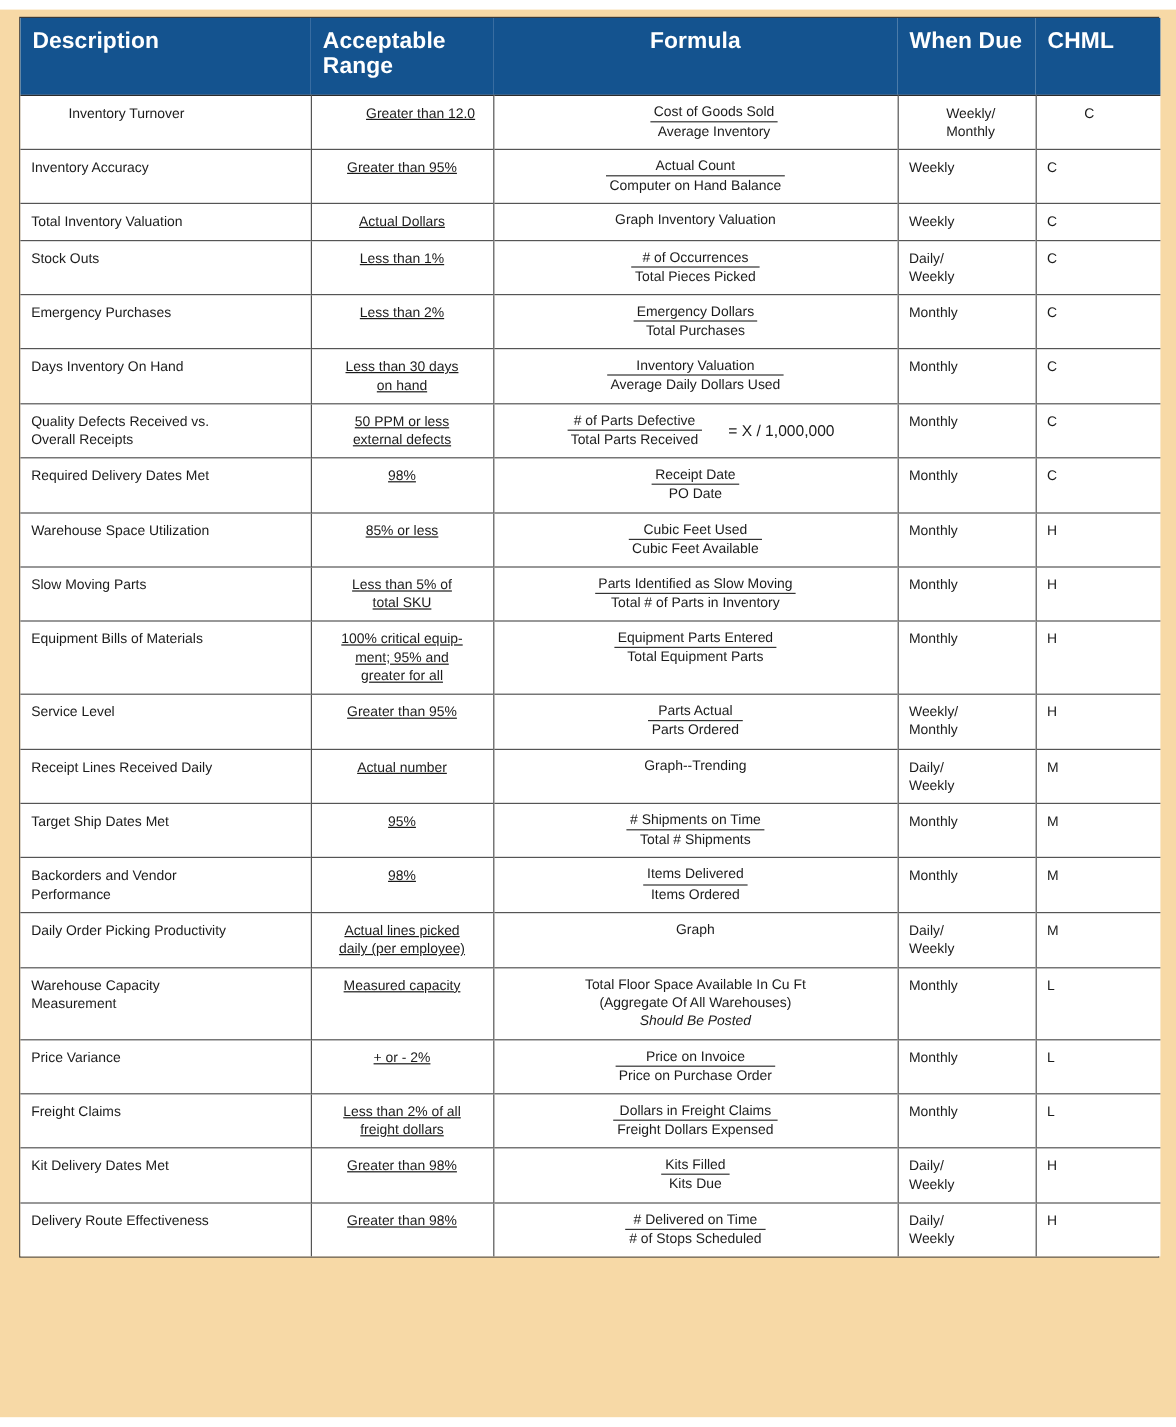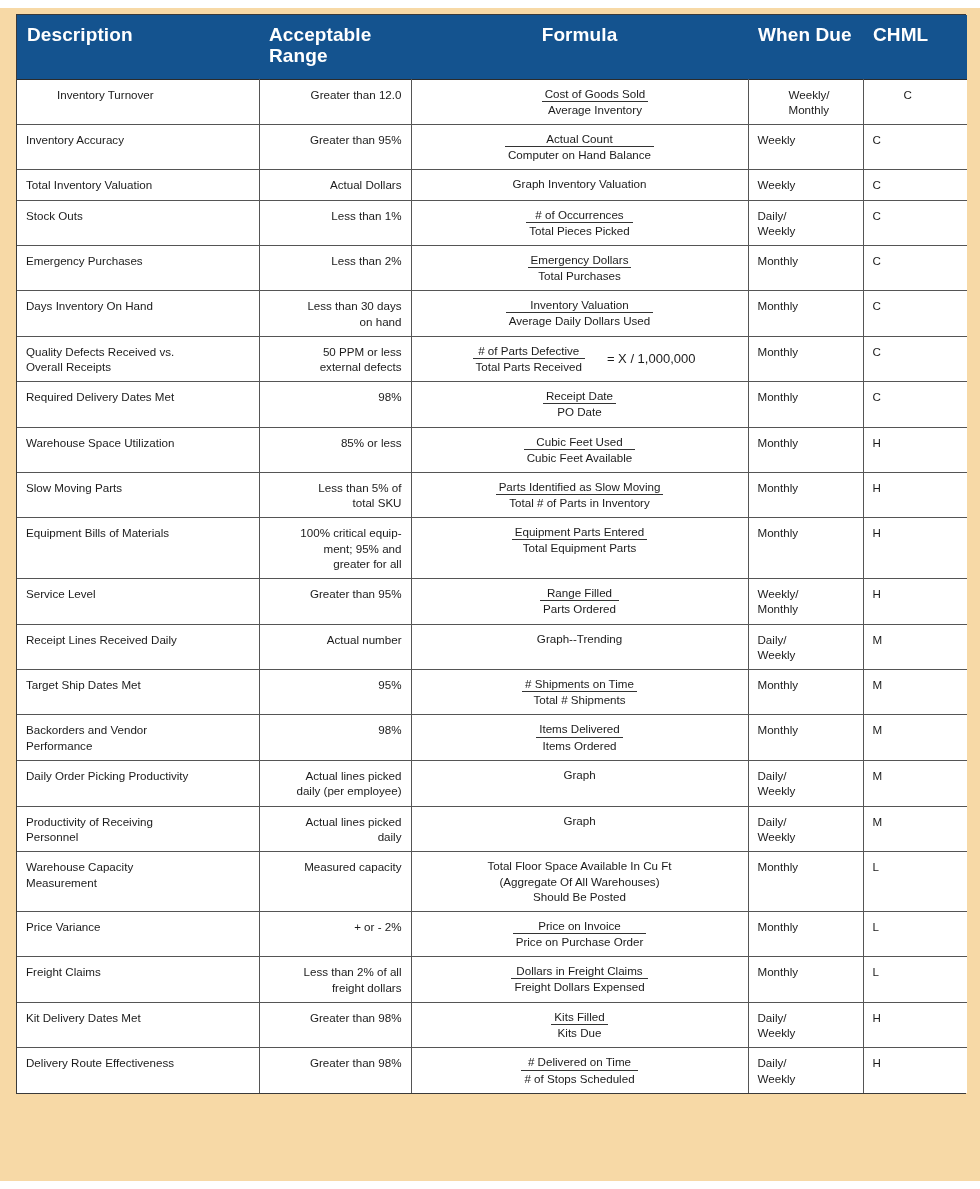--- a/index.html
+++ b/index.html
@@ -67,21 +67,21 @@
     font-size: 11.6px;
     color: #1b1b1b;
     padding: 7px 9px 7px 9px;
     vertical-align: top;
     line-height: 1.32;
   }
   tbody td:last-child { border-right: none; }
   tbody tr:first-child td { border-top: 1.4px solid #2b2b2b; padding-left: 40px; }
 
   td.desc  { text-align: left; }
-  td.range { text-align: right; }
+  td.range { text-align: center; text-decoration: underline; }
   td.form  { text-align: center; padding-top: 6px; }
   td.due   { text-align: left; }
   td.chml  { text-align: left; }
 
   
   .frac {
     display: inline-block;
     text-align: center;
     line-height: 1.3;
     vertical-align: middle;
@@ -99,21 +99,21 @@
   }
   .plain { display: inline-block; white-space: pre-line; }
   .eqpart {
     display: inline-block;
     vertical-align: middle;
     margin-left: 22px;
     white-space: nowrap;
     font-size: 13px;
   }
   .multi { display: block; white-space: pre-line; }
-  .ital { display: block; }
+  .ital { font-style: italic; display: block; }
   .fracwrap-left { text-align: left; padding-left: 18px; }
   .nowrapcell { white-space: pre-line; }
 </style>
 </head>
 <body>
 
 <div id="page">
   <div id="frame">
     <div id="frame-inner">
       <table class="kpi">
@@ -215,21 +215,21 @@
               <td class="range nowrapcell">100% critical equip-
 ment; 95% and
 greater for all</td>
               <td class="form"><span class="frac"><span class="num">Equipment Parts Entered</span><span class="den">Total Equipment Parts</span></span></td>
               <td class="due nowrapcell">Monthly</td>
               <td class="chml">H</td>
             </tr>
             <tr>
               <td class="desc nowrapcell">Service Level</td>
               <td class="range nowrapcell">Greater than 95%</td>
-              <td class="form"><span class="frac"><span class="num">Range Filled</span><span class="den">Parts Ordered</span></span></td>
+              <td class="form"><span class="frac"><span class="num">Parts Actual</span><span class="den">Parts Ordered</span></span></td>
               <td class="due nowrapcell">Weekly/
 Monthly</td>
               <td class="chml">H</td>
             </tr>
             <tr>
               <td class="desc nowrapcell">Receipt Lines Received Daily</td>
               <td class="range nowrapcell">Actual number</td>
               <td class="form"><span class="plain">Graph--Trending</span></td>
               <td class="due nowrapcell">Daily/
 Weekly</td>
@@ -247,30 +247,20 @@
 Performance</td>
               <td class="range nowrapcell">98%</td>
               <td class="form"><span class="frac"><span class="num">Items Delivered</span><span class="den">Items Ordered</span></span></td>
               <td class="due nowrapcell">Monthly</td>
               <td class="chml">M</td>
             </tr>
             <tr>
               <td class="desc nowrapcell">Daily Order Picking Productivity</td>
               <td class="range nowrapcell">Actual lines picked
 daily (per employee)</td>
-              <td class="form"><span class="plain">Graph</span></td>
-              <td class="due nowrapcell">Daily/
-Weekly</td>
-              <td class="chml">M</td>
-            </tr>
-            <tr>
-              <td class="desc nowrapcell">Productivity of Receiving
-Personnel</td>
-              <td class="range nowrapcell">Actual lines picked
-daily</td>
               <td class="form"><span class="plain">Graph</span></td>
               <td class="due nowrapcell">Daily/
 Weekly</td>
               <td class="chml">M</td>
             </tr>
             <tr>
               <td class="desc nowrapcell">Warehouse Capacity
 Measurement</td>
               <td class="range nowrapcell">Measured capacity</td>
               <td class="form">

